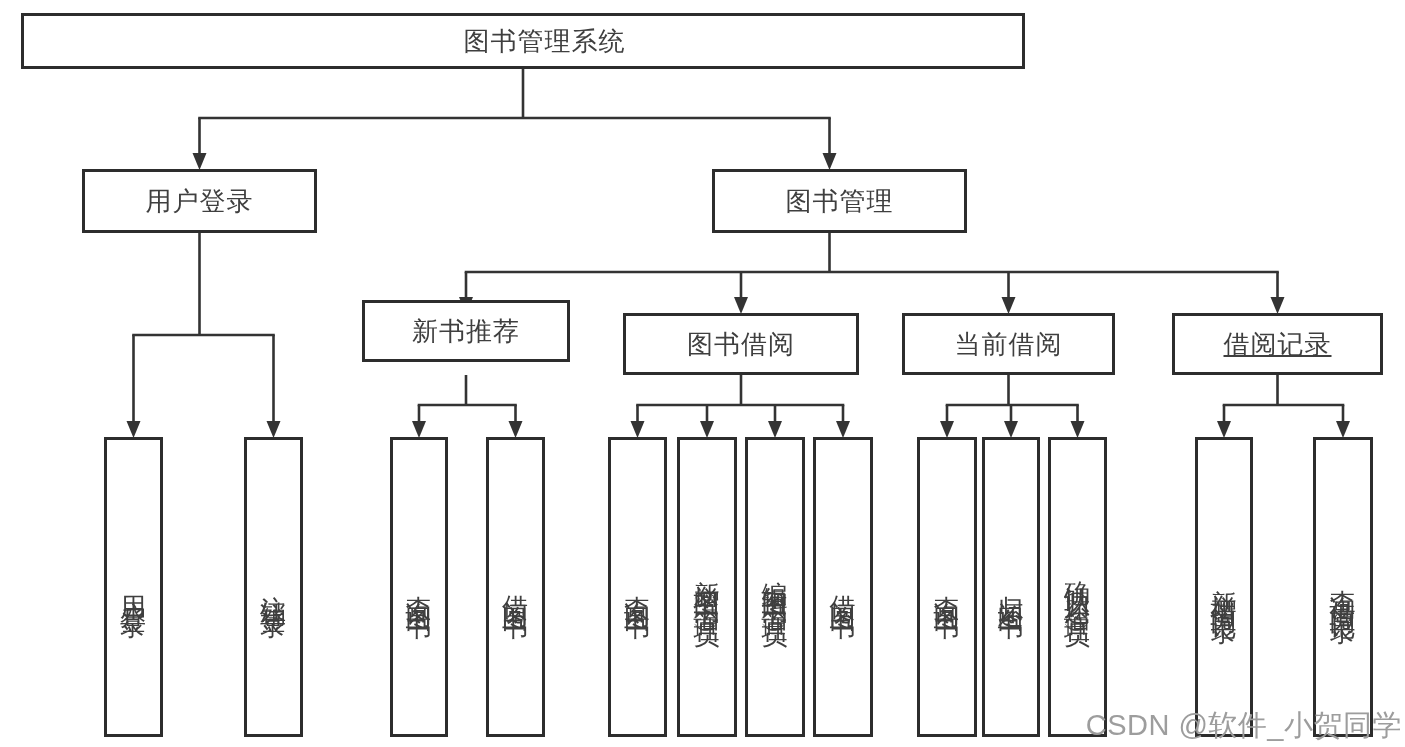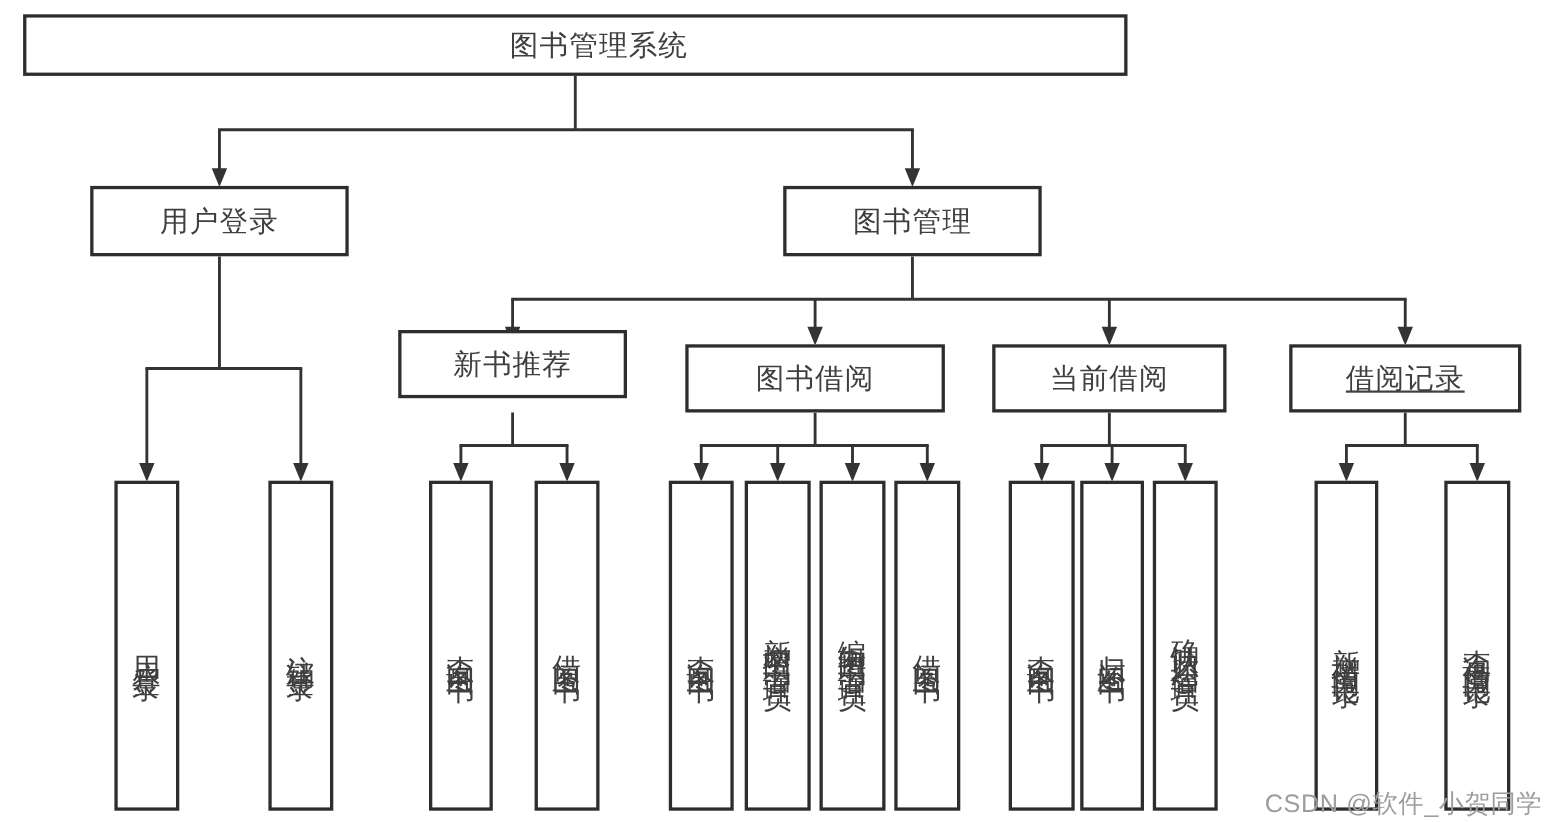--- a/index.html
+++ b/index.html
@@ -47,21 +47,21 @@
     text-orientation:mixed;
     font-size:26px;
     letter-spacing:6px;
     color:var(--text);
     line-height:1;
   }
   .watermark{
     position:absolute;
     right:3px;
     bottom:1px;
-    font-size:23px;
+    font-size:29px;
     color:var(--wm);
     letter-spacing:0.5px;
     white-space:nowrap;
   }
 </style>
 </head>
 <body>
 
 <div class="canvas">
 
@@ -120,21 +120,21 @@
       <line x1="1222.7" y1="405" x2="1344.3" y2="405" stroke="#333333" stroke-width="2.6"></line>
     </svg>
 
   <div class="node" id="n-root" style="left:21px;top:13px;width:1004px;height:56px;padding-left:43px;">
     <span class="hlabel">图书管理系统</span>
   </div>
 
   <div class="node" id="n-user-login" style="left:82px;top:169px;width:235px;height:64px;">
     <span class="hlabel">用户登录</span>
   </div>
-  <div class="node" id="n-book-mgmt" style="left:712px;top:169px;width:235px;height:64px;">
+  <div class="node" id="n-book-mgmt" style="left:712px;top:169px;width:255px;height:64px;">
     <span class="hlabel">图书管理</span>
   </div>
 
   <div class="node" id="n-new-books" style="left:362px;top:300px;width:208px;height:62px;">
     <span class="hlabel">新书推荐</span>
   </div>
   <div class="node" id="n-book-borrow" style="left:623px;top:313px;width:236px;height:62px;">
     <span class="hlabel">图书借阅</span>
   </div>
   <div class="node" id="n-current-borrow" style="left:902px;top:313px;width:213px;height:62px;text-align:center;">

